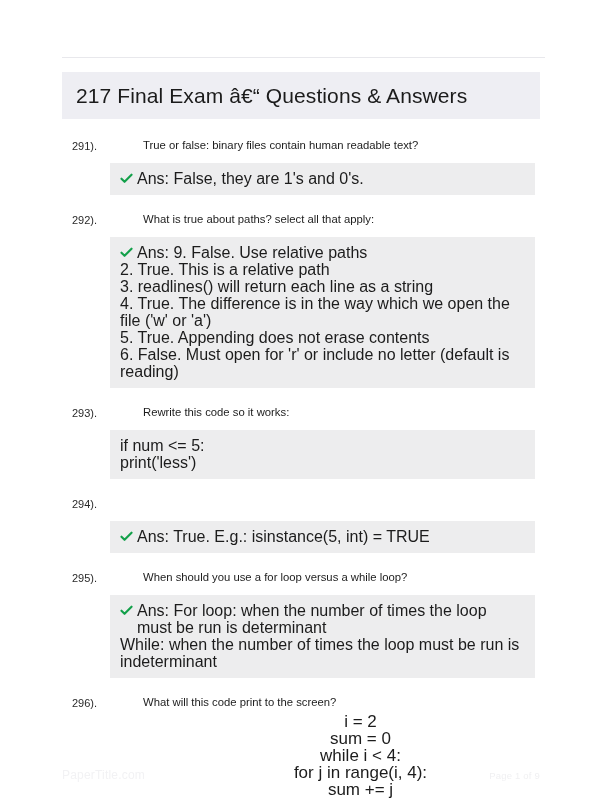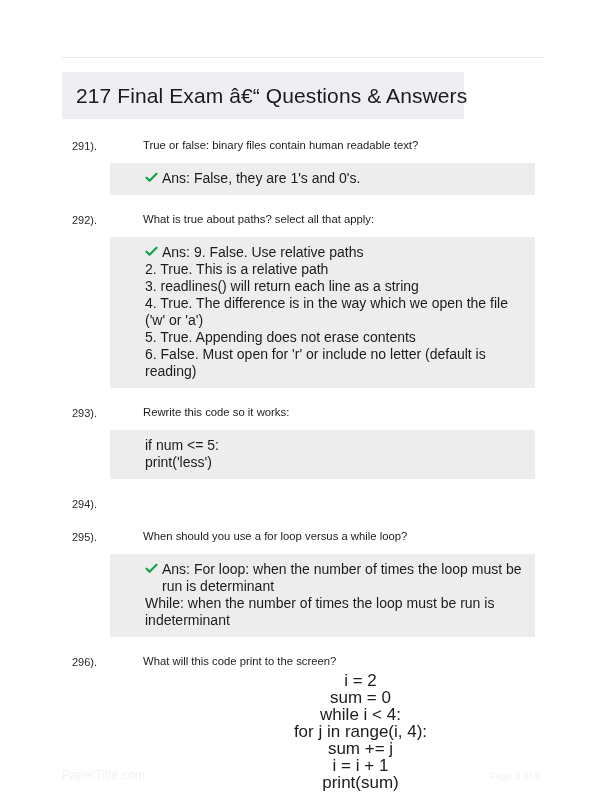--- a/index.html
+++ b/index.html
@@ -31,21 +31,21 @@
     width: 483px;
     height: 1px;
     background: #e8e8ec;
   }
 
   
   .title-banner {
     position: absolute;
     left: 62px;
     top: 72px;
-    width: 402px;
+    width: 478px;
     height: 47px;
     background: #eeeef3;
     display: flex;
     align-items: center;
     box-sizing: border-box;
     padding-left: 14px;
   }
   .title-text {
     font-size: 21px;
     font-weight: 400;
@@ -106,25 +106,24 @@
   
   .ans-box {
     position: relative;
     margin: 9px 0 0 110px;
     width: 425px;
     background: #ededee;
     box-sizing: border-box;
     padding: 7px 10px 8px 10px;
   }
   .ans-line {
-    font-size: 14px;
+    font-size: 16px;
     line-height: 17px;
     color: #1c1c1c;
     white-space: pre-wrap;
-    margin-left: 25px;
   }
   .ans-line.first {
     display: flex;
     align-items: baseline;
   }
   .check-icon {
     flex: 0 0 auto;
     width: 13px;
     height: 13px;
     margin-right: 4px;
@@ -209,20 +208,25 @@
           </div>
         </div>
         <div class="ans-box">
           <div class="ans-line">if num &lt;= 5:</div>
           <div class="ans-line">print('less')</div>
         </div>
       </div>
       <div class="qa-item">
         <div class="q-row">
           <div class="q-num">294).</div>
+        </div>
+        <div class="ans-box">
+          <div class="ans-line first"><span class="check-icon"><svg viewBox="0 0 16 16" xmlns="http://www.w3.org/2000/svg">
+                <path d="M1.8 8.2 L5.6 12.1 L14.2 3.3" fill="none" stroke="#13a04a" stroke-width="2.6" stroke-linecap="round" stroke-linejoin="round"></path>
+              </svg></span><span>Ans: True. E.g.: isinstance(5, int) = TRUE</span></div>
         </div>
       </div>
       <div class="qa-item">
         <div class="q-row">
           <div class="q-num">295).</div>
           <div class="q-body">
             <div class="q-text">When should you use a for loop versus a while loop?</div>
           </div>
         </div>
         <div class="ans-box">

